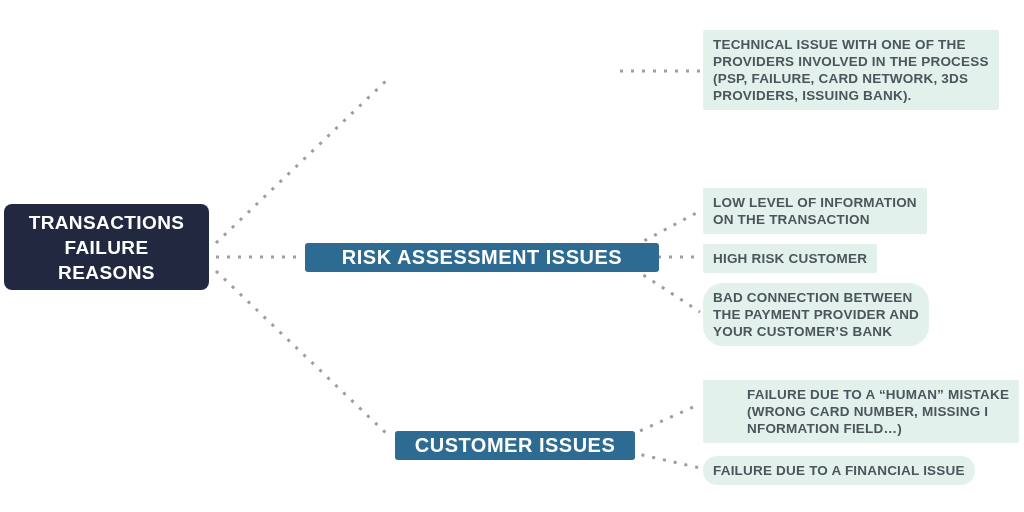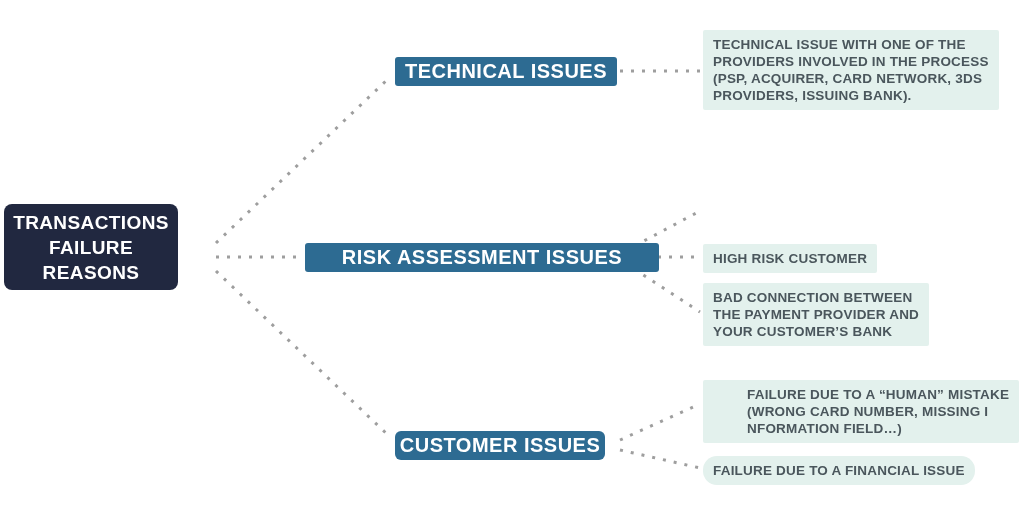--- a/index.html
+++ b/index.html
@@ -18,21 +18,21 @@
     z-index: 0;
   }
   svg.connectors line {
     stroke: var(--connector, #9e9e9e);
     stroke-width: 3;
     stroke-dasharray: 3 8;
   }
   .root-node {
     position: absolute;
     left: 4px; top: 204px;
-    width: 174px; height: 86px;
+    width: 205px; height: 86px;
     background: var(--root-bg, #212840);
     color: #ffffff;
     border-radius: 8px;
     display: flex; align-items: center; justify-content: center;
     text-align: center;
     font-weight: bold;
     font-size: 19px;
     line-height: 25px;
     letter-spacing: 0.4px;
     z-index: 1;
@@ -46,38 +46,38 @@
     display: flex; align-items: center; justify-content: center;
     font-weight: bold;
     font-size: 20px;
     letter-spacing: 0.5px;
     border-radius: 3px;
     z-index: 1;
     white-space: nowrap;
   }
   #node-technical { left: 395px; top: 57px; width: 222px; }
   #node-risk      { left: 305px; top: 243px; width: 354px; }
-  #node-customer  { left: 395px; top: 431px; width: 210px; border-radius: 6px; }
+  #node-customer  { left: 395px; top: 431px; width: 240px; }
   .detail-box {
     position: absolute;
     background: var(--detail-bg, #e3f1ed);
     color: var(--detail-text, #4a565c);
     font-size: 13.5px;
     font-weight: bold;
     letter-spacing: 0.2px;
     line-height: 17px;
     padding: 6px 10px;
     border-radius: 2px;
     z-index: 1;
   }
   .detail-box span { white-space: pre-line; }
   #detail-tech-1 { left: 703px; top: 30px; }
   #detail-risk-1 { left: 703px; top: 188px; }
   #detail-risk-2 { left: 703px; top: 244px; }
-  #detail-risk-3 { left: 703px; top: 283px; }
+  #detail-risk-3 { left: 703px; top: 283px; border-radius: 20px; }
   #detail-cust-1 { left: 703px; top: 380px; padding-left: 44px; }
   #detail-cust-2 { left: 703px; top: 456px; border-radius: 14px; }
 </style>
 </head>
 <body>
 
 <div class="canvas">
 
   <svg class="connectors" viewBox="0 0 1024 512" aria-hidden="true">
     <line x1="216" y1="243" x2="390" y2="77"></line>
@@ -90,37 +90,38 @@
     <line x1="620" y1="440" x2="700" y2="404"></line>
     <line x1="620" y1="450" x2="700" y2="468"></line>
   </svg>
 
   <div class="root-node" id="root-node">
     <span>TRANSACTIONS
 FAILURE
 REASONS</span>
   </div>
 
-  <div class="branch-node" id="node-technical">
-    <span>TECHNICAL ISSUES</span>
-  </div>
   <div class="branch-node" id="node-risk">
     <span>RISK ASSESSMENT ISSUES</span>
   </div>
   <div class="branch-node" id="node-customer">
     <span>CUSTOMER ISSUES</span>
   </div>
 
   <div class="detail-box" id="detail-tech-1">
     <span>TECHNICAL ISSUE WITH ONE OF THE
 PROVIDERS INVOLVED IN THE PROCESS
-(PSP, ACQUIRER, CARD NETWORK, 3DS
+(PSP, FAILURE, CARD NETWORK, 3DS
 PROVIDERS, ISSUING BANK).</span>
   </div>
 
+  <div class="detail-box" id="detail-risk-1">
+    <span>LOW LEVEL OF INFORMATION
+ON THE TRANSACTION</span>
+  </div>
   <div class="detail-box" id="detail-risk-2">
     <span>HIGH RISK CUSTOMER</span>
   </div>
   <div class="detail-box" id="detail-risk-3">
     <span>BAD CONNECTION BETWEEN
 THE PAYMENT PROVIDER AND
 YOUR CUSTOMER’S BANK</span>
   </div>
 
   <div class="detail-box" id="detail-cust-1">

